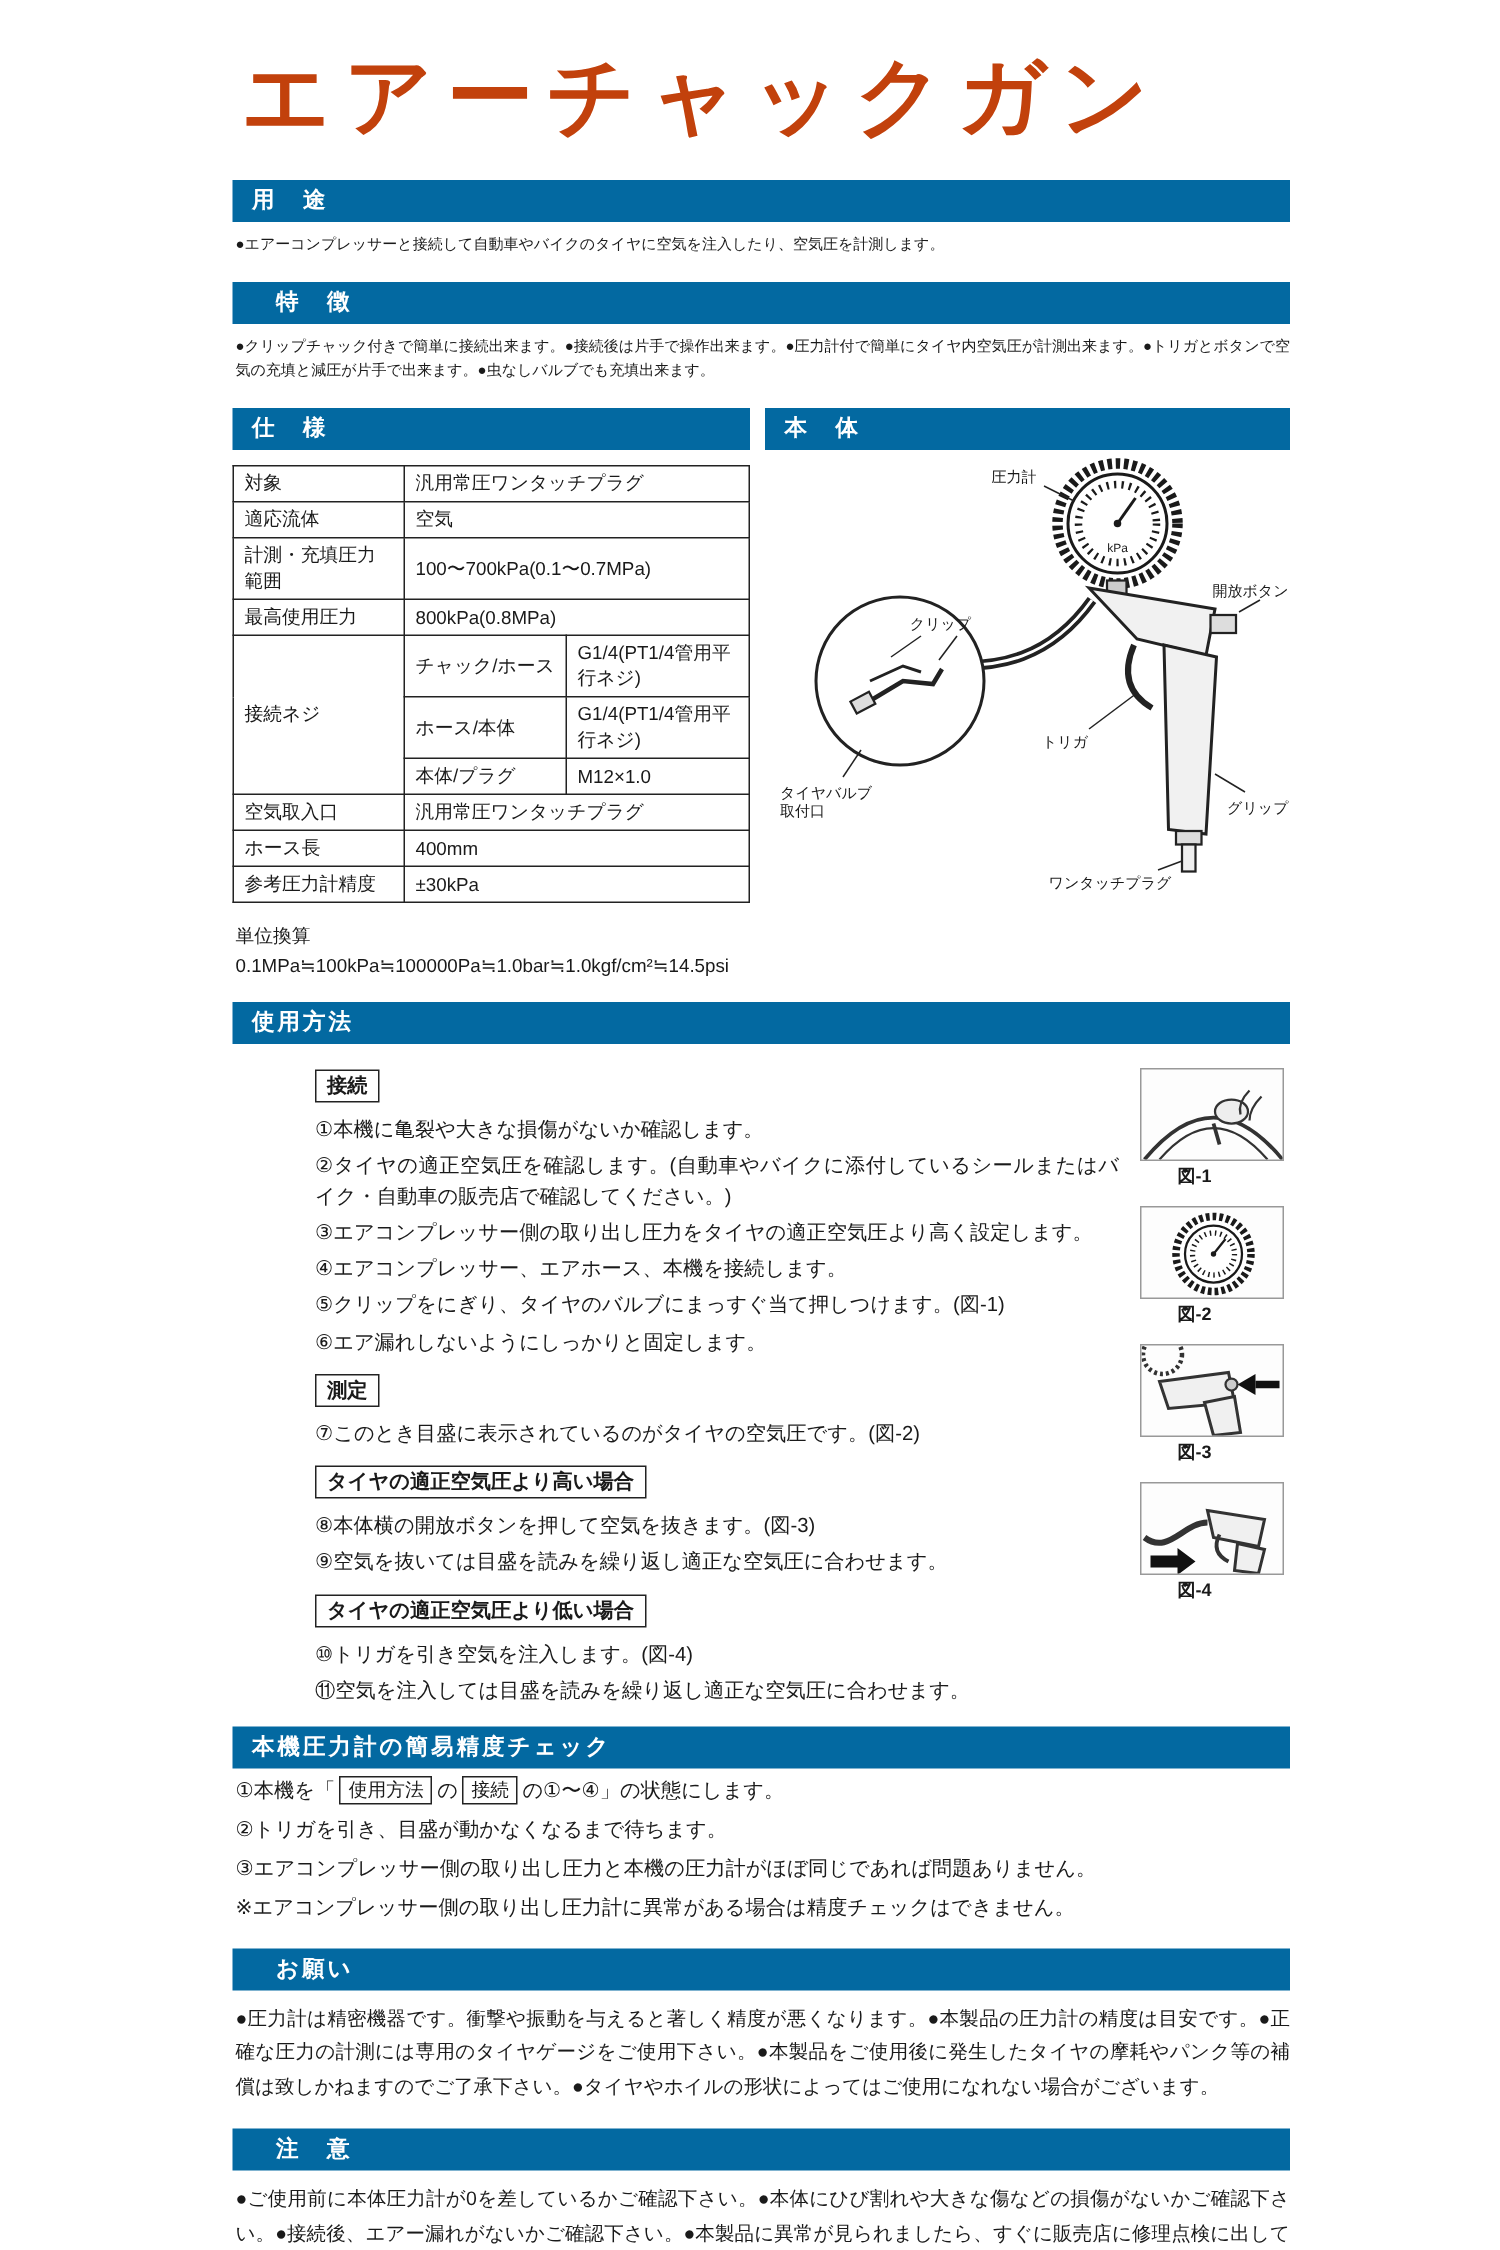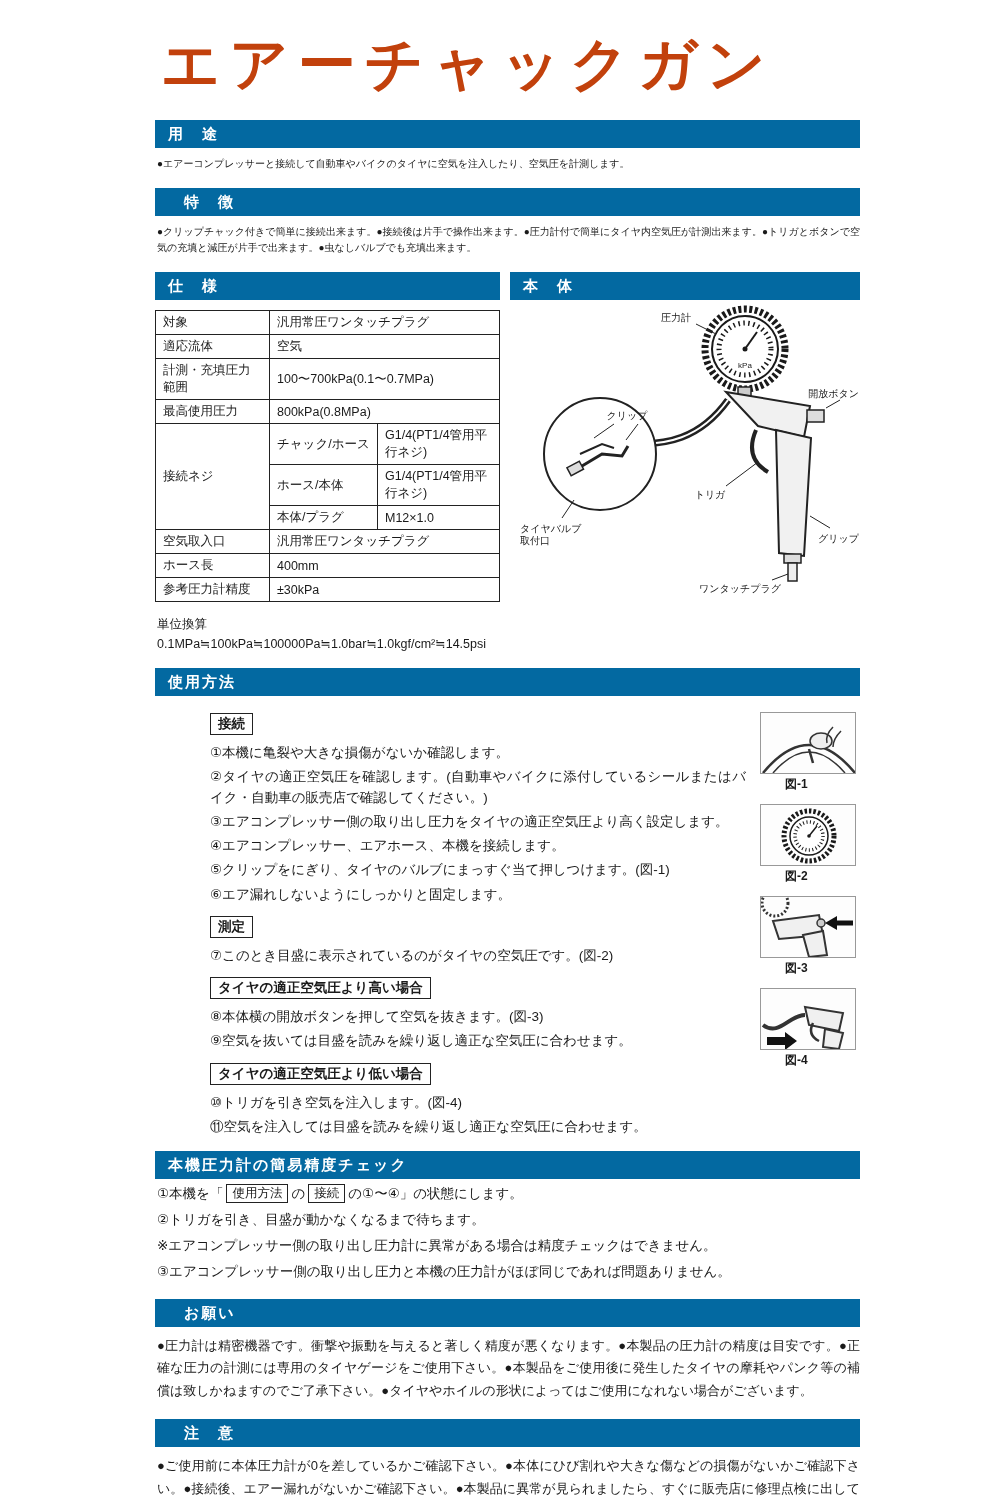--- a/index.html
+++ b/index.html
@@ -286,22 +286,22 @@
           </svg>
         </div>
         <div class="figlabel">図-4</div>
       </div>
     </div>
   </div>
 
   <div class="bar full mt10">本機圧力計の簡易精度チェック</div>
   <div class="check-line"><span>①本機を「</span><span class="inline-box">使用方法</span><span>の</span><span class="inline-box">接続</span><span>の①〜④」の状態にします。</span></div>
   <div class="check-line">②トリガを引き、目盛が動かなくなるまで待ちます。</div>
+  <div class="check-line">③エアコンプレッサー側の取り出し圧力と本機の圧力計がほぼ同じであれば問題ありません。</div>
   <div class="check-line">※エアコンプレッサー側の取り出し圧力計に異常がある場合は精度チェックはできません。</div>
-  <div class="check-line">③エアコンプレッサー側の取り出し圧力と本機の圧力計がほぼ同じであれば問題ありません。</div>
 
   <div class="bar full mt16">お願い</div>
   <p class="request-text">●圧力計は精密機器です。衝撃や振動を与えると著しく精度が悪くなります。●本製品の圧力計の精度は目安です。●正確な圧力の計測には専用のタイヤゲージをご使用下さい。●本製品をご使用後に発生したタイヤの摩耗やパンク等の補償は致しかねますのでご了承下さい。●タイヤやホイルの形状によってはご使用になれない場合がございます。</p>
 
   <div class="bar full mt16">注　意</div>
   <p class="caution-text">●ご使用前に本体圧力計が0を差しているかご確認下さい。●本体にひび割れや大きな傷などの損傷がないかご確認下さい。●接続後、エアー漏れがないかご確認下さい。●本製品に異常が見られましたら、すぐに販売店に修理点検に出してください。●タイヤの適正空気圧を必ず確認いただき、遵守してください。●本体の改造や分解は絶対にしないで下さい。●本体に強い衝撃や曲げを与えないで下さい。●使用流体は空気のみです。●仕様前にタイヤのバルブ付近のゴミや汚れを取り除いてください。●ご使用のエアーコンプレッサーやエアーホース、その他継ぎ手等の取扱説明書や注意事項をよく読み、正しく安全にご使用下さい。●本製品の仕様は品質または機能向上の為、予告なしに変更することがあります。●最高使用圧力を超えて使用しないで下さい。●高温多湿を避け、直射日光の当たらないところで保管して下さい。</p>
 
 </div>
 
 </body></html>

